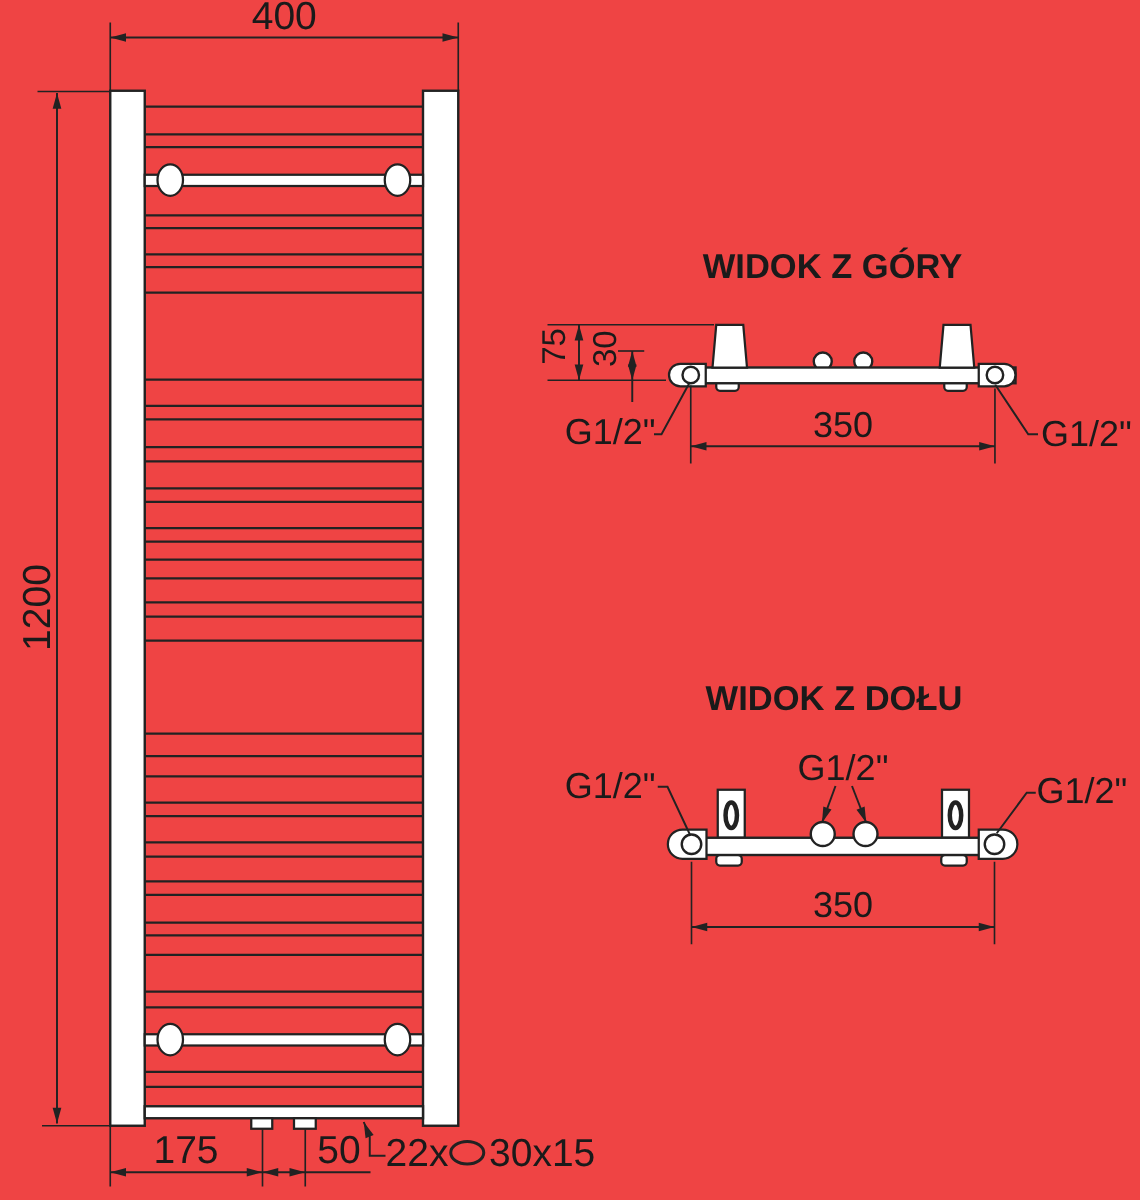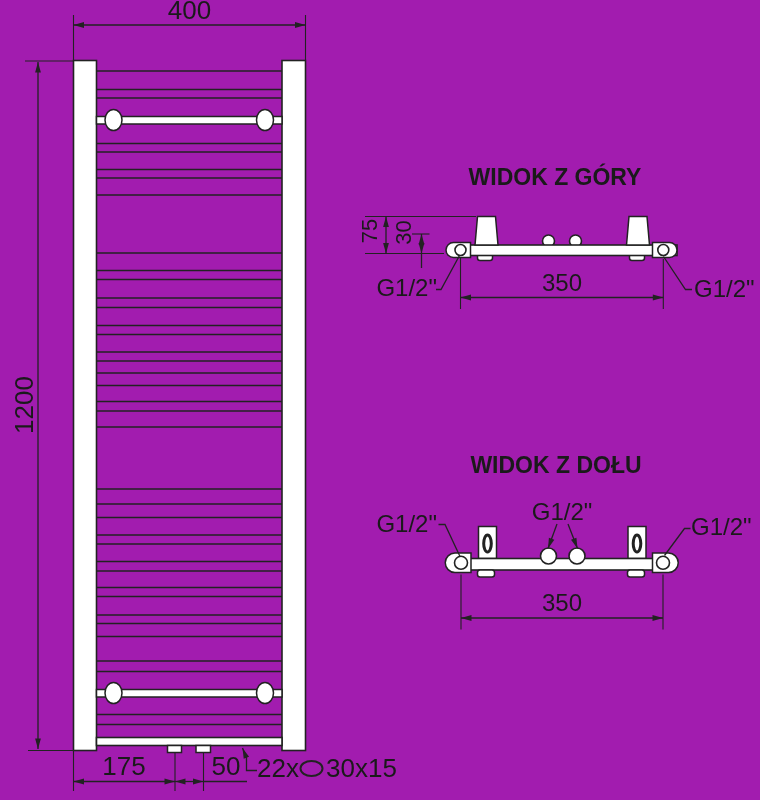--- a/index.html
+++ b/index.html
@@ -1,16 +1,16 @@
 <!DOCTYPE html>
 <html><head>
 <meta charset="utf-8">
 <style>
   html,body{margin:0;padding:0;background:#fff;}
-  #canvas{position:relative;width:760px;height:800px;background:#a21caf;overflow:hidden;}
+  #canvas{position:relative;width:760px;height:800px;background:#ef4444;overflow:hidden;}
   svg{position:absolute;left:0;top:0;}
   .ol   {fill:#ffffff;stroke:#222222;stroke-width:1.6;}
   .ol15 {fill:#ffffff;stroke:#222222;stroke-width:1.5;}
   .rung {stroke:#222222;stroke-width:1.5;}
   .dimln{stroke:#222222;stroke-width:1.3;fill:none;}
   .ext  {stroke:#222222;stroke-width:1.1;fill:none;}
   .slot {fill:#ffffff;stroke:#222222;stroke-width:3;}
   text{fill:#1a1a1a;font-family:"Liberation Sans",sans-serif;}
   .dim   {font-size:26px;}
   .dim-md{font-size:24px;}

